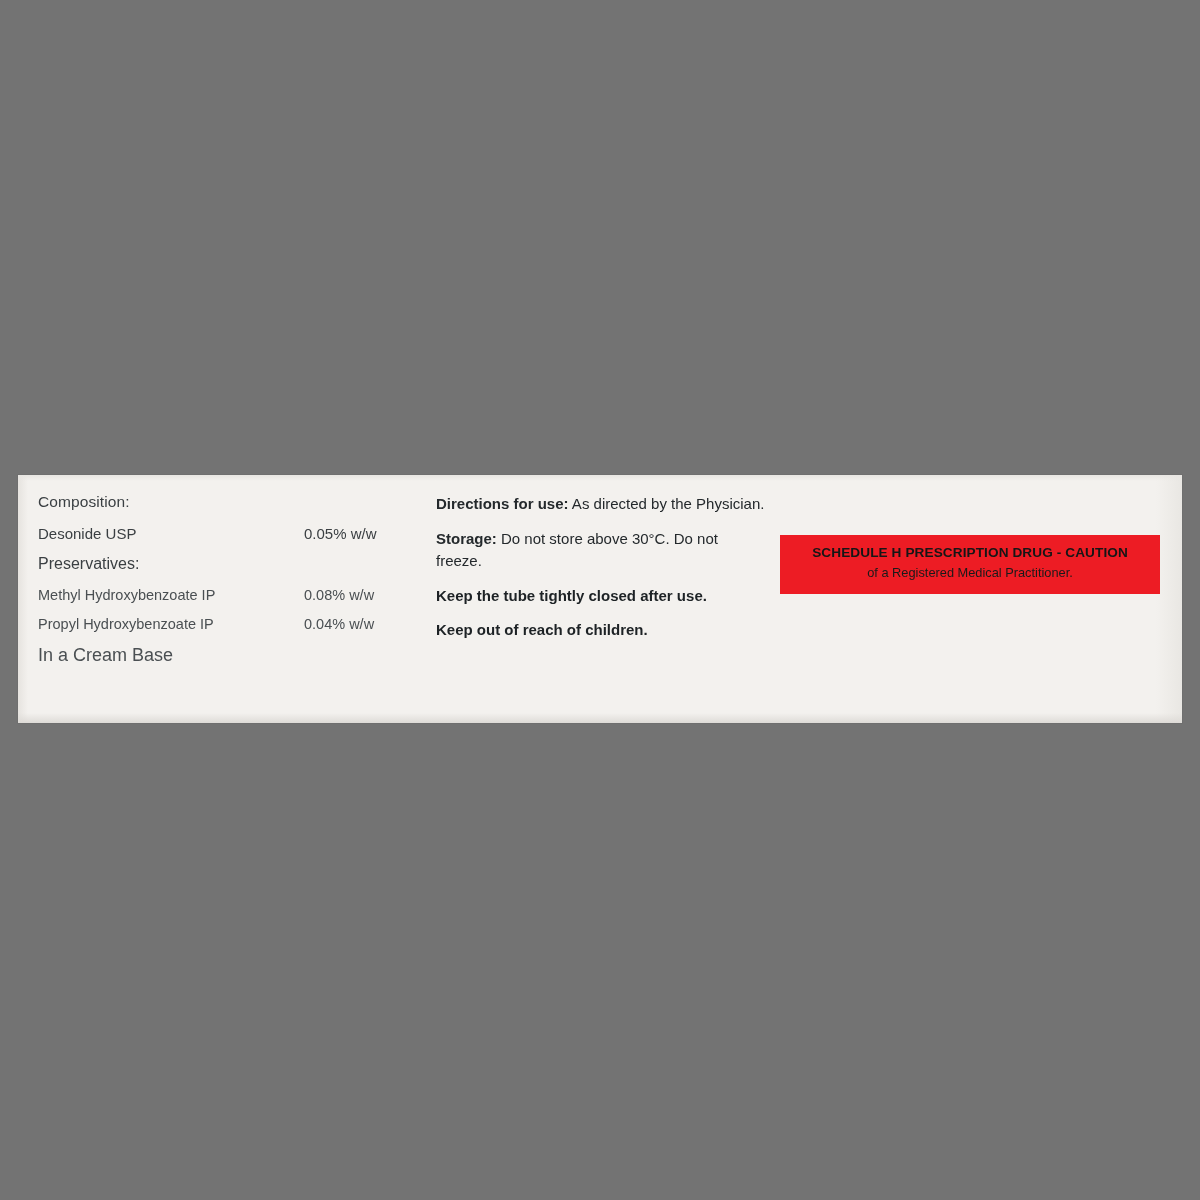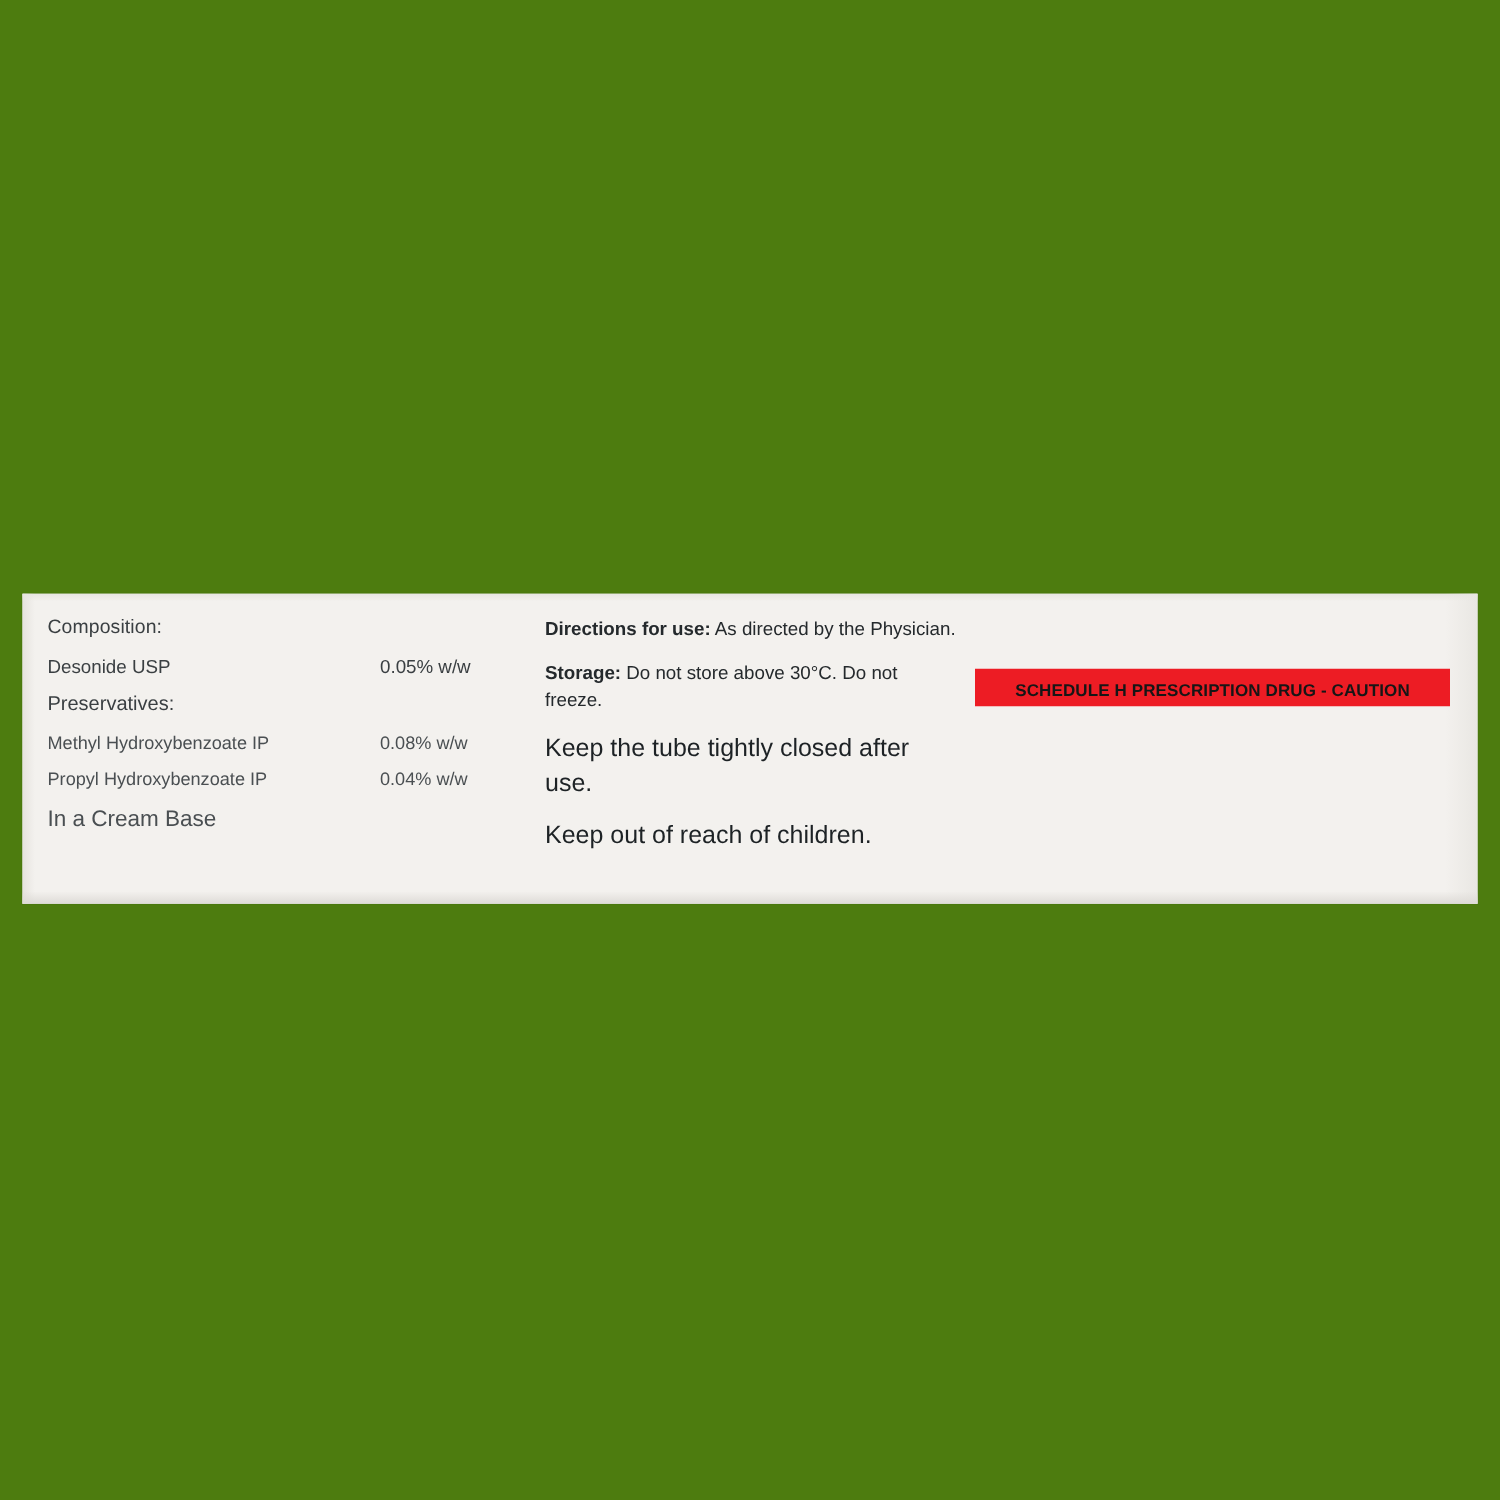--- a/index.html
+++ b/index.html
@@ -9,21 +9,21 @@
     height: 1200px;
     background: #ffffff;
     font-family: "Liberation Sans", sans-serif;
     overflow: hidden;
   }
 
   #stage {
     position: relative;
     width: 1200px;
     height: 1200px;
-    background: #4d7c0f;
+    background: #737373;
   }
 
   
   #panel {
     position: absolute;
     left: 18px;
     top: 475px;
     width: 1164px;
     height: 248px;
     background: #f3f1ee;
@@ -117,35 +117,35 @@
   .dir-block {
     font-size: 15px;
     line-height: 1.42;
     margin-bottom: 14px;
     color: #24292c;
   }
   .dir-block b {
     font-weight: bold;
   }
   .dir-strong {
-    font-size: 20px;
-    font-weight: normal;
+    font-size: 15px;
+    font-weight: bold;
     color: #1d2225;
     margin-bottom: 13px;
     line-height: 1.4;
   }
 
   
   #schedule-box {
     position: absolute;
     left: 762px;
     top: 60px;
     width: 380px;
     background: #ed1c24;
-    padding: 10px 8px 0 8px;
+    padding: 10px 8px 12px 8px;
     box-sizing: border-box;
     text-align: center;
   }
   #schedule-box .sched-title {
     font-size: 13.6px;
     font-weight: bold;
     color: #161616;
     letter-spacing: 0.1px;
     margin-bottom: 5px;
     white-space: nowrap;
@@ -199,16 +199,17 @@
         <b>Storage:</b><span> Do not store above 30°C. Do not freeze.</span>
       </div>
 
       <div class="dir-strong">Keep the tube tightly closed after use.</div>
 
       <div class="dir-strong">Keep out of reach of children.</div>
     </div>
 
     <div id="schedule-box" style="background: rgb(237, 28, 36); color: rgb(22, 22, 22);">
       <div class="sched-title">SCHEDULE H PRESCRIPTION DRUG - CAUTION</div>
+      <div class="sched-line">of a Registered Medical Practitioner.</div>
     </div>
   </div>
 
 </div>
 
 </body></html>

